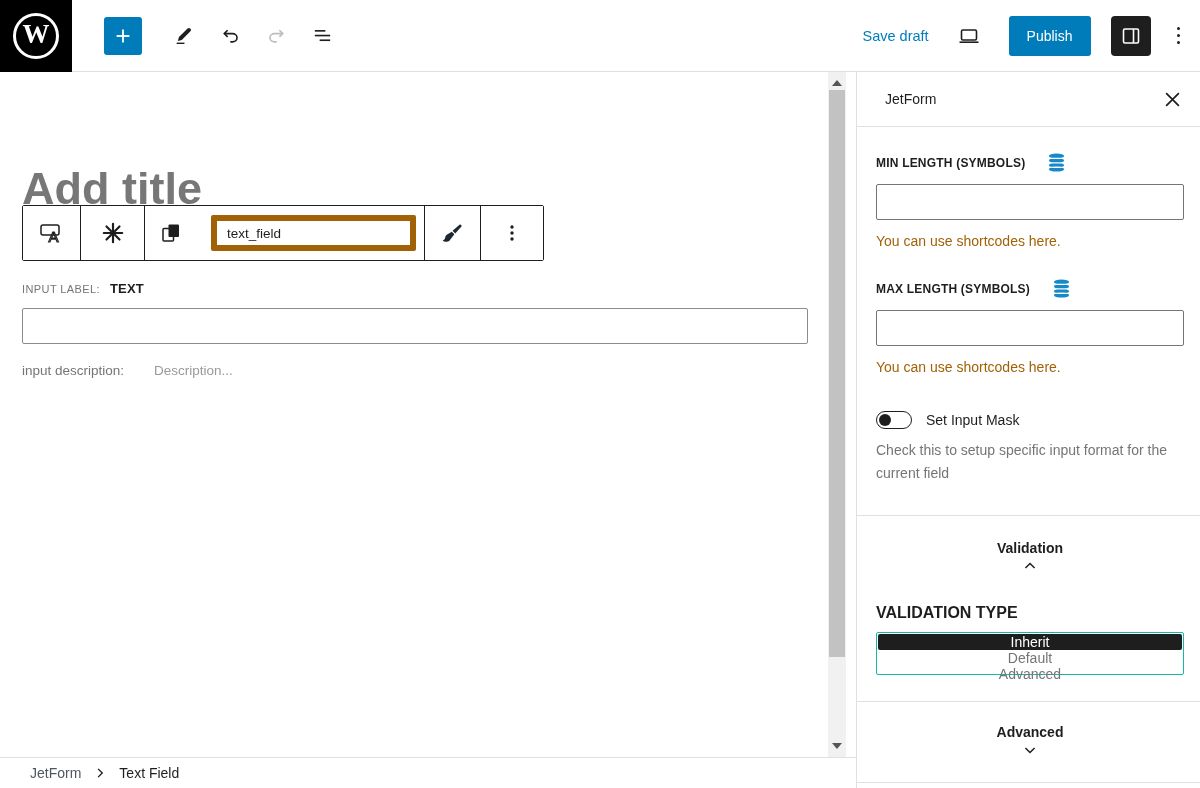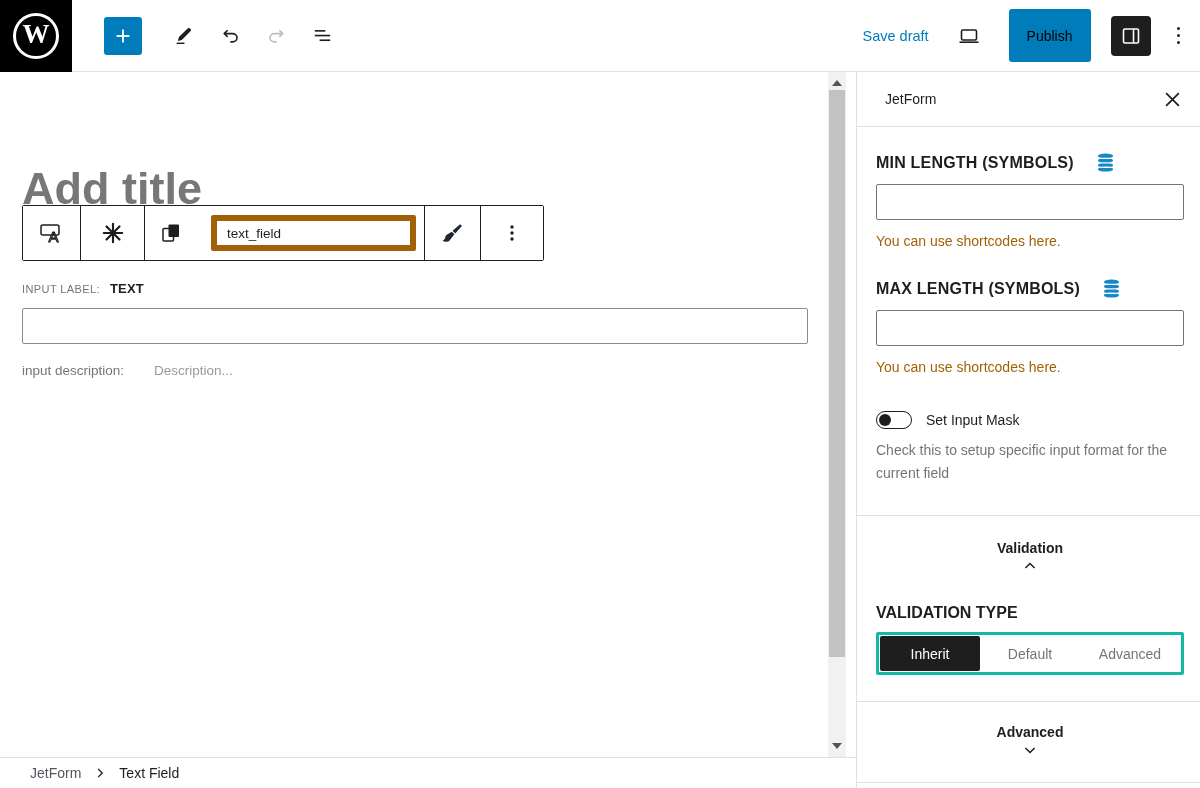--- a/index.html
+++ b/index.html
@@ -12,21 +12,21 @@
   .wp-logo { width:72px; height:72px; background:#000; display:flex; align-items:center; justify-content:center; flex:0 0 72px; }
   .wp-circle { width:46px; height:46px; border:3px solid #fff; border-radius:50%; display:flex; align-items:center; justify-content:center; }
   .wp-w { color:#fff; font-family:"Liberation Serif", serif; font-size:27px; font-weight:700; margin-top:-2px; }
   .inserter-btn { width:38px; height:38px; background:#007cba; border:none; border-radius:3px; margin-left:32px;
                   display:flex; align-items:center; justify-content:center; cursor:pointer; }
   .icon-btn { background:none; border:none; display:flex; align-items:center; justify-content:center;
               width:40px; height:40px; cursor:pointer; }
   .tool-gap { margin-left:6px; }
   .header-right { margin-left:auto; display:flex; align-items:center; gap:20px; padding-right:14px; }
   .save-draft { color:#007cba; font-size:14.5px; background:none; border:none; cursor:pointer; }
-  .publish-btn { background:#007cba; color:#000000; border:none; border-radius:3px; height:53px; padding:0 18px;
+  .publish-btn { background:#007cba; color:#ffffff; border:none; border-radius:3px; height:40px; padding:0 18px;
                  font-size:14px; cursor:pointer; }
   .panel-toggle { width:40px; height:40px; background:#1e1e1e; border:none; border-radius:4px;
                   display:flex; align-items:center; justify-content:center; cursor:pointer; }
   .kebab { display:flex; flex-direction:column; gap:3.5px; background:none; border:none; cursor:pointer; padding:6px; }
   .kebab i { width:3.5px; height:3.5px; background:#1e1e1e; border-radius:50%; }
 
   
   .canvas { position:absolute; top:72px; left:0; width:856px; height:685px; background:#fff; }
   .post-title { position:absolute; left:22px; top:91px; font-size:45px; font-weight:600; color:#777; z-index:1; }
 
@@ -59,40 +59,40 @@
   .sidebar { position:absolute; left:856px; top:72px; width:344px; height:716px; background:#fff;
              border-left:1px solid #e0e0e0; }
   .sb-tabs { height:55px; border-bottom:1px solid #e0e0e0; display:flex; align-items:stretch; position:relative; padding-left:2px; }
   .sb-tab { padding:0 26px; display:flex; align-items:center; font-size:14px; font-weight:500; color:#1e1e1e;
             background:none; border:none; cursor:pointer; }
   .sb-tab.active { box-shadow:inset 0 -4px 0 #007cba; }
   .sb-close { position:absolute; right:10px; top:50%; transform:translateY(-50%); background:none; border:none;
               width:36px; height:36px; display:flex; align-items:center; justify-content:center; cursor:pointer; }
 
   .sb-content { padding:26px 16px 0 19px; }
-  .ctrl-label { font-size:16px; font-weight:600; color:#1e1e1e; text-transform:uppercase; letter-spacing:.2px;
+  .ctrl-label { font-size:12px; font-weight:600; color:#1e1e1e; text-transform:uppercase; letter-spacing:.2px;
                 display:flex; align-items:center; gap:22px; }
   .ctrl-input { width:100%; height:36px; border:1px solid #757575; border-radius:2px; margin-top:12px;
                 background:#fff; font-family:"Liberation Sans",sans-serif; padding:0 8px; font-size:13px; }
   .help-text { font-size:14px; color:#a16207; margin-top:13px; }
   .ctrl-group { margin-bottom:30px; }
 
   .toggle-row { display:flex; align-items:center; gap:14px; margin-top:36px; }
   .toggle { width:36px; height:18px; border:1.5px solid #1e1e1e; border-radius:9px; background:#fff;
             position:relative; cursor:pointer; flex:0 0 36px; }
   .toggle .knob { position:absolute; left:2px; top:1.5px; width:12px; height:12px; background:#1e1e1e; border-radius:50%; }
   .toggle-label { font-size:14px; color:#1e1e1e; }
   .toggle-help { font-size:14px; color:#757575; line-height:1.65; margin-top:10px; max-width:300px; }
 
   .sb-divider { border-top:1px solid #e0e0e0; margin:30px -16px 0 -19px; }
   .sb-section-head { display:flex; align-items:center; justify-content:space-between; padding:24px 0 0; cursor:pointer;flex-direction:column; }
   .sb-section-title { font-size:14px; font-weight:600; color:#1e1e1e; }
   .upper-label { font-size:16px; font-weight:600; color:#1e1e1e; text-transform:uppercase; margin-top:28px; }
 
-  .segmented { display:flex; border:3px solid #14b8a6; border-radius:2px; height:43px; margin-top:10px; padding:1px; }
+  .segmented { display:flex; border:1px solid #14b8a6; border-radius:2px; height:43px; margin-top:10px; padding:1px;flex-direction:column; }
   .seg { flex:1; display:flex; align-items:center; justify-content:center; font-size:14px; color:#757575;
          background:none; border:none; cursor:pointer; }
   .seg.active { background:#1e1e1e; color:#fff; border-radius:2px; }
 
   
   .breadcrumb-bar { position:absolute; left:0; top:757px; width:856px; height:31px; border-top:1px solid #e0e0e0;
                     display:flex; align-items:center; padding-left:30px; gap:13px; background:#fff; }
   .crumb { font-size:14px; background:none; border:none; cursor:pointer; }
   .crumb.parent { color:#50575e; } .crumb.current { color:#1e1e1e; }
 </style>

